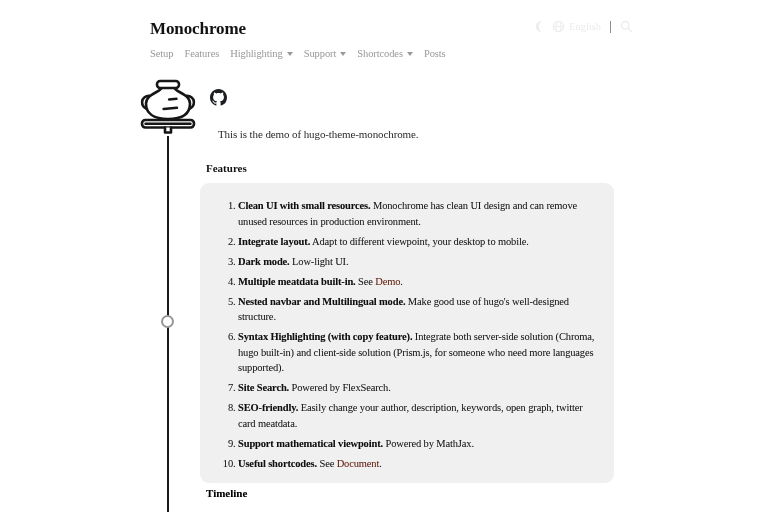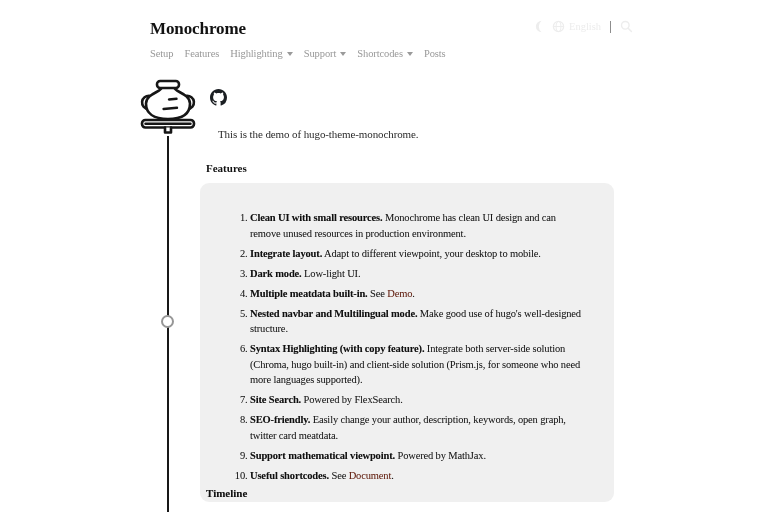--- a/index.html
+++ b/index.html
@@ -22,21 +22,21 @@
   .lang{display:flex;align-items:center;gap:4px;cursor:pointer;}
   .sep{width:1px;height:12px;background:#8d8d8d;margin:0 3px;}
   
   .logo{position:absolute;left:136px;top:79px;}
   .gh{position:absolute;left:210px;top:89px;display:block;line-height:0;}
   .desc{position:absolute;left:210px;top:120px;margin:8px;font-size:11px;color:#2a2a2a;letter-spacing:-0.1px;}
   
   .features-h{position:absolute;left:206px;top:162px;margin:0;font-size:11px;font-weight:700;color:#111;}
   .card{position:absolute;left:200px;top:183px;width:414px;box-sizing:border-box;
         border-radius:9px;background:rgba(128,128,128,0.12);padding:15px 16px 7px 12px;}
-  .card ol{margin:12px;padding:0 0 0 26px;}
+  .card ol{margin:0;padding:0 0 0 26px;}
   .card li{font-size:10.5px;line-height:15.5px;letter-spacing:-0.15px;margin-bottom:4.5px;
            color:#d9d9d9;mix-blend-mode:difference;}
   .card li strong{color:#ffffff;font-weight:700;}
   .card li a{color:#8fd2ff;text-decoration:none;}
   
   .timeline-h{position:absolute;left:206px;top:487px;margin:0;font-size:11px;font-weight:700;
               color:#ffffff;mix-blend-mode:difference;}
   .tl-line{position:absolute;left:167px;top:136px;width:2px;height:376px;background:#181818;}
   .tl-node{position:absolute;left:161px;top:315px;width:13px;height:13px;box-sizing:border-box;
            background:#fff;border:2px solid #979797;border-radius:50%;}

